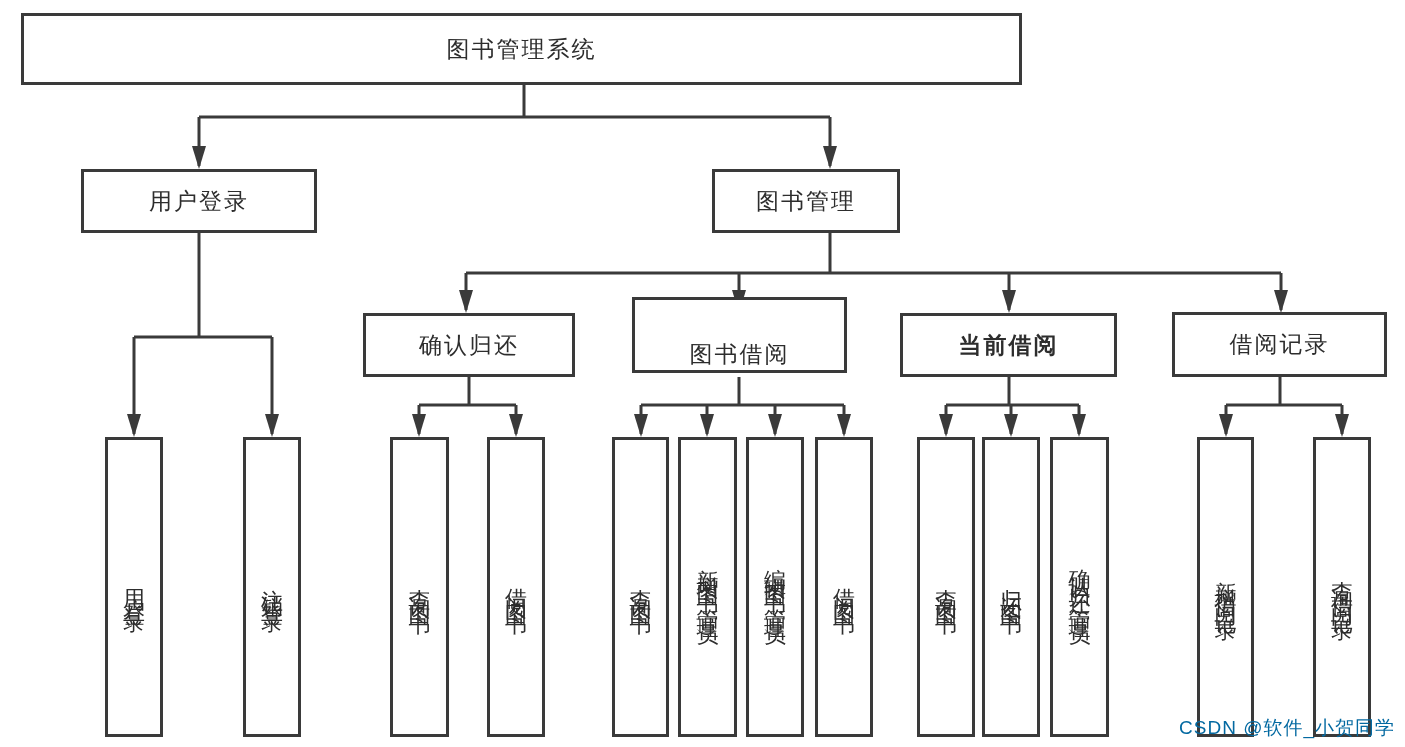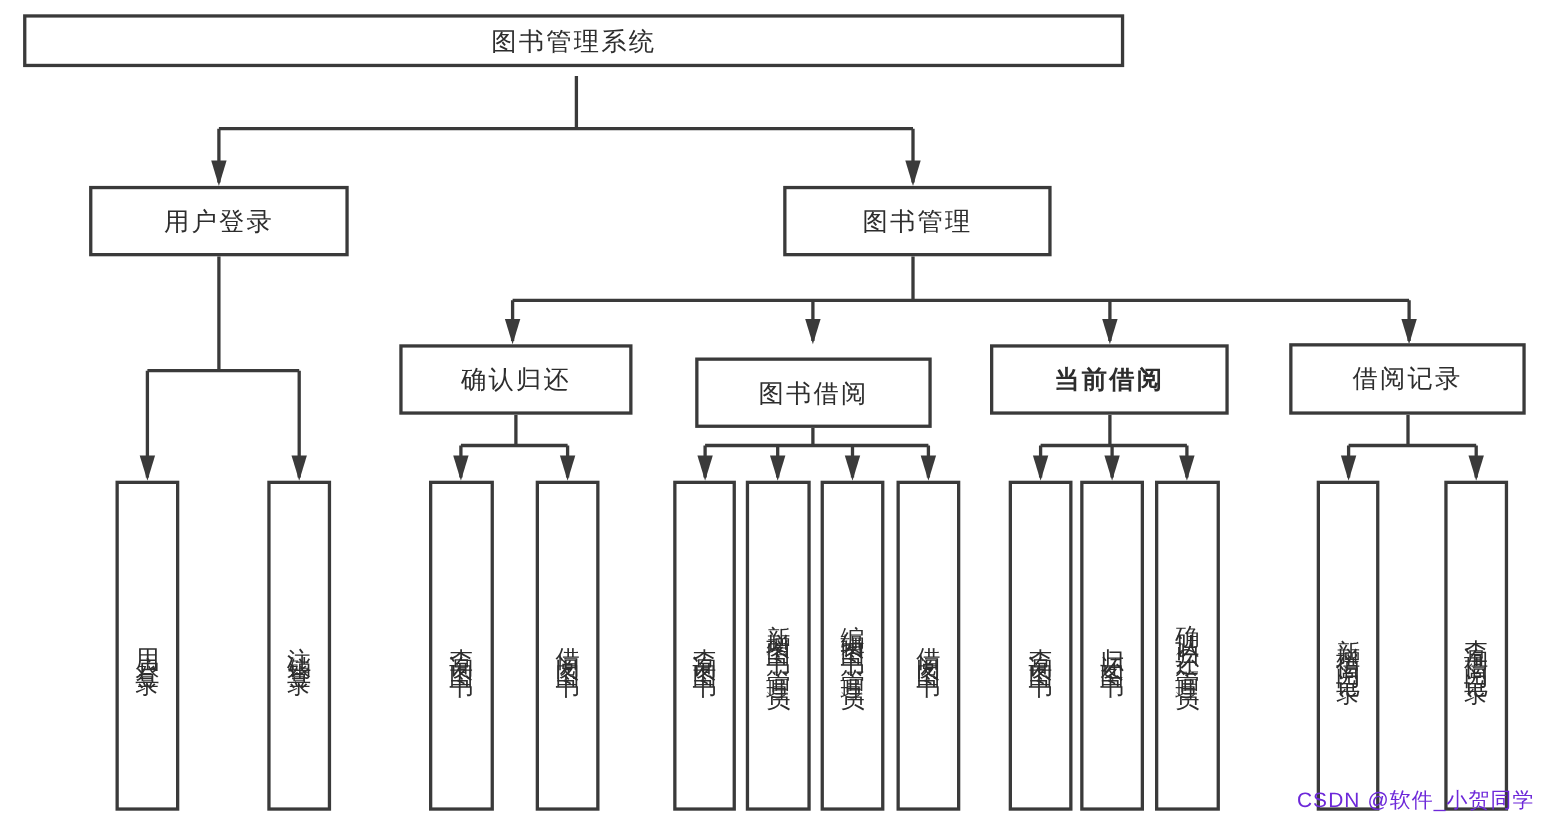--- a/index.html
+++ b/index.html
@@ -35,25 +35,25 @@
   .vbox .lbl{
     writing-mode:vertical-rl;
     text-orientation:mixed;
     font-size:22px;
     letter-spacing:8px;
     line-height:1;
     color:#2d2d2d;
   }
 
   
-  #n-root       {left:21px;  top:13px;  width:1001px; height:48px;}
+  #n-root       {left:21px;  top:13px;  width:1001px; height:72px;}
   #n-user-login {left:81px;  top:169px; width:236px;  height:64px;}
-  #n-book-mgmt  {left:712px; top:169px; width:244px;  height:64px;}
+  #n-book-mgmt  {left:712px; top:169px; width:188px;  height:64px;}
   #n-new-rec    {left:363px; top:313px; width:212px;  height:64px;}
-  #n-borrow     {left:632px; top:325px; width:215px;  height:64px;}
+  #n-borrow     {left:632px; top:297px; width:215px;  height:76px;align-items:flex-end;}
   #n-current    {left:900px; top:313px; width:217px;  height:64px;font-weight:bold;}
   #n-record     {left:1172px;top:312px; width:215px;  height:65px;}
 
   #v-login  {left:105px; top:437px; width:58px; height:300px;}
   #v-logout {left:243px; top:437px; width:58px; height:300px;}
   #v-q1     {left:390px; top:437px; width:59px; height:300px;}
   #v-b1     {left:487px; top:437px; width:58px; height:300px;}
   #v-q2     {left:612px; top:437px; width:57px; height:300px;}
   #v-add2   {left:678px; top:437px; width:59px; height:300px;}
   #v-edit2  {left:746px; top:437px; width:58px; height:300px;}
@@ -63,21 +63,21 @@
   #v-conf3  {left:1050px;top:437px; width:59px; height:300px;}
   #v-add4   {left:1197px;top:437px; width:57px; height:300px;}
   #v-q4     {left:1313px;top:437px; width:58px; height:300px;}
 
   .watermark{
     position:absolute;
     right:10px;
     bottom:6px;
     font-size:19px;
     letter-spacing:1px;
-    color:#6d28d9;
+    color:#0369a1;
     z-index:5;
     white-space:nowrap;
   }
 </style>
 </head>
 <body>
 
 <div class="canvas">
 
   <svg class="connectors" viewBox="0 0 1405 747" xmlns="http://www.w3.org/2000/svg">

